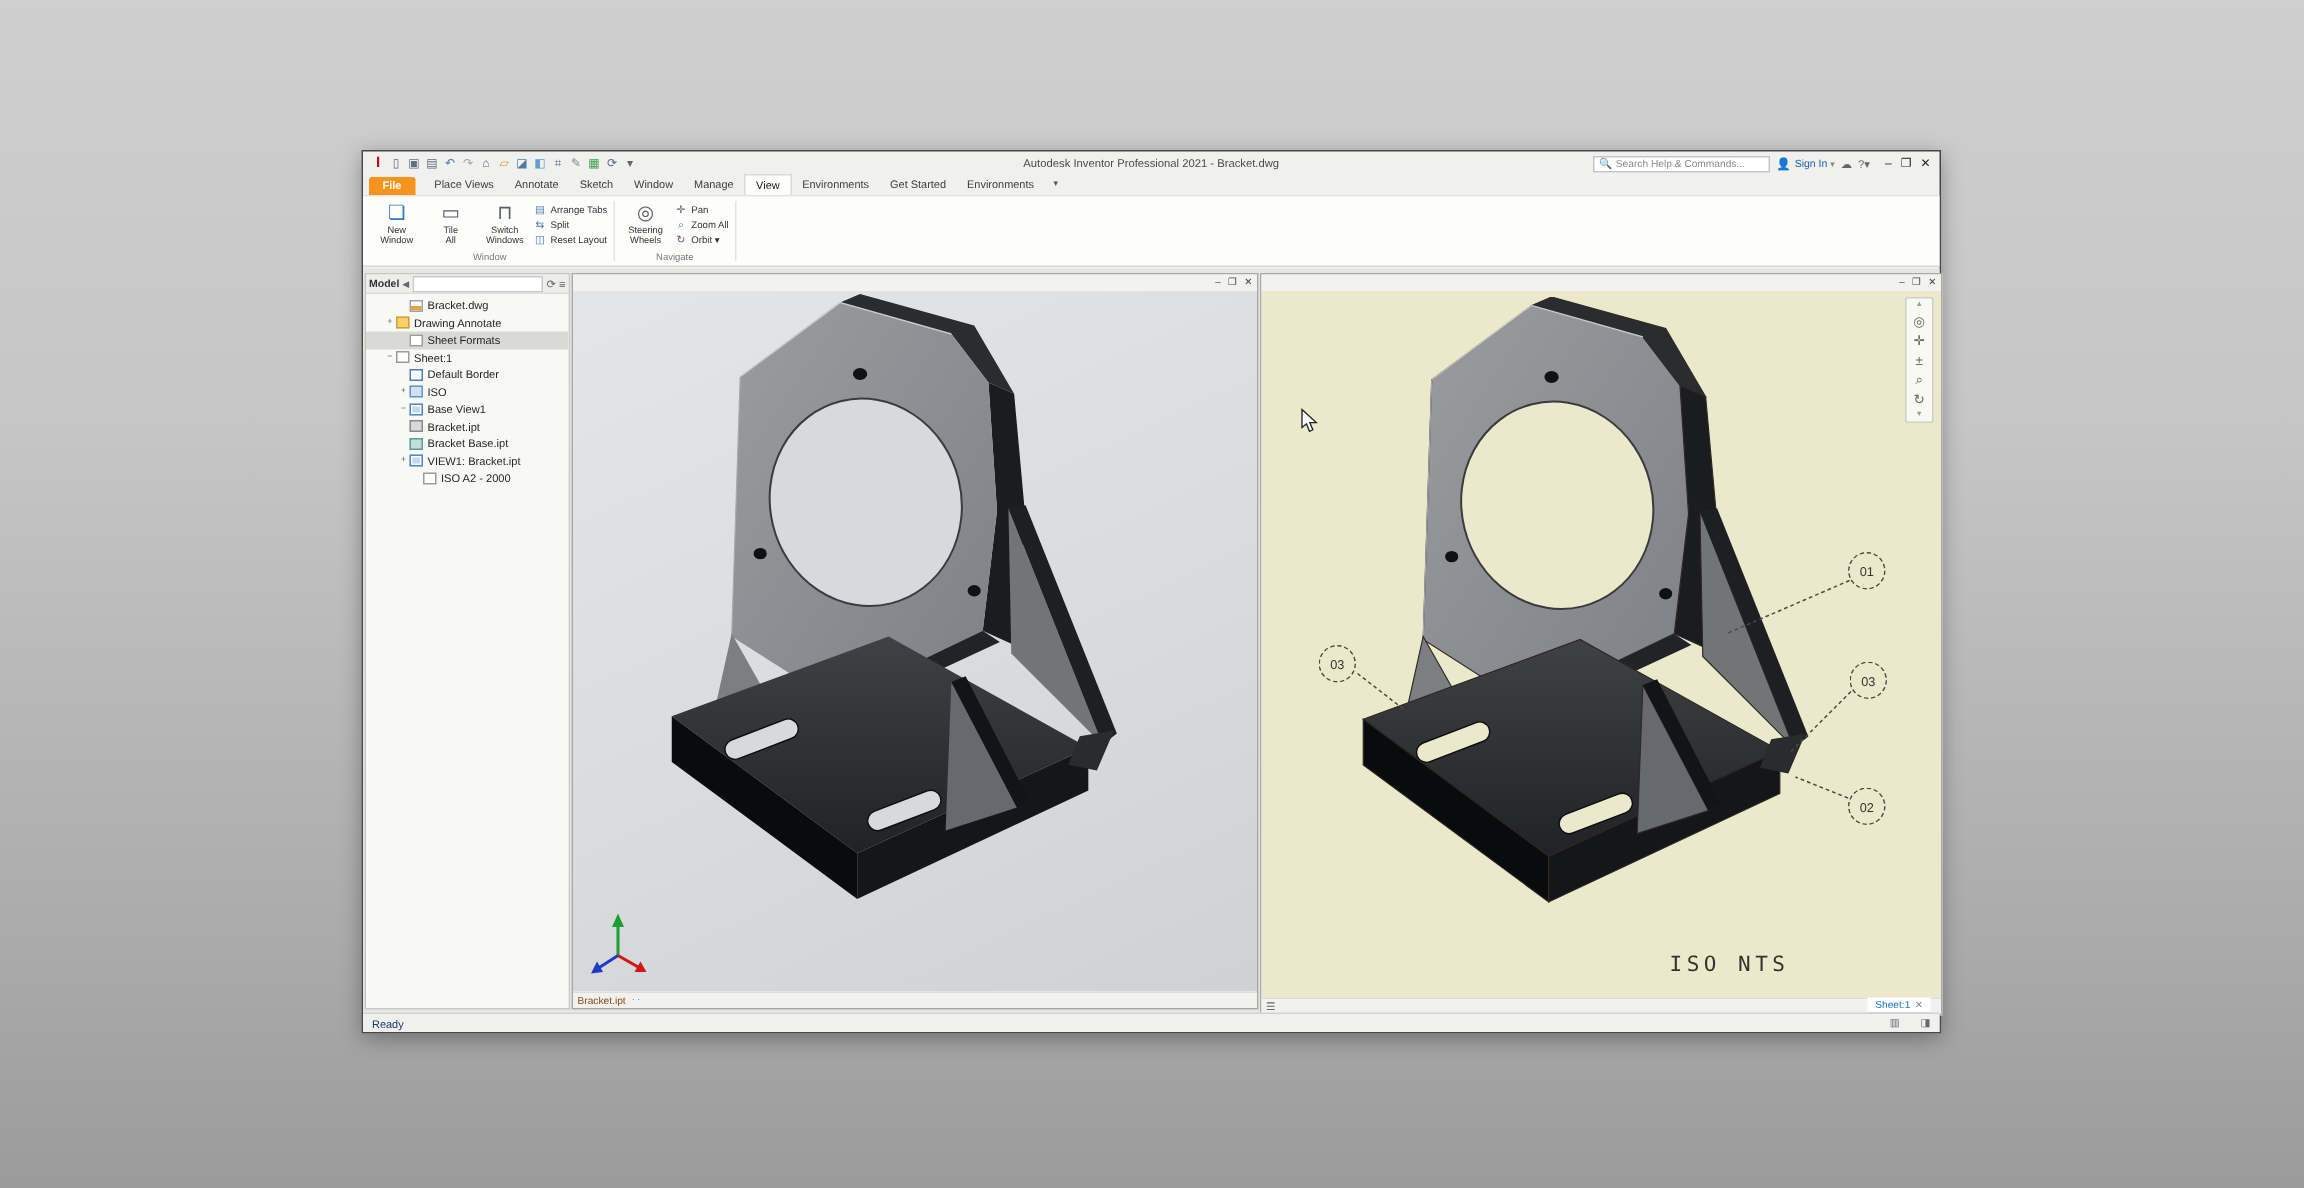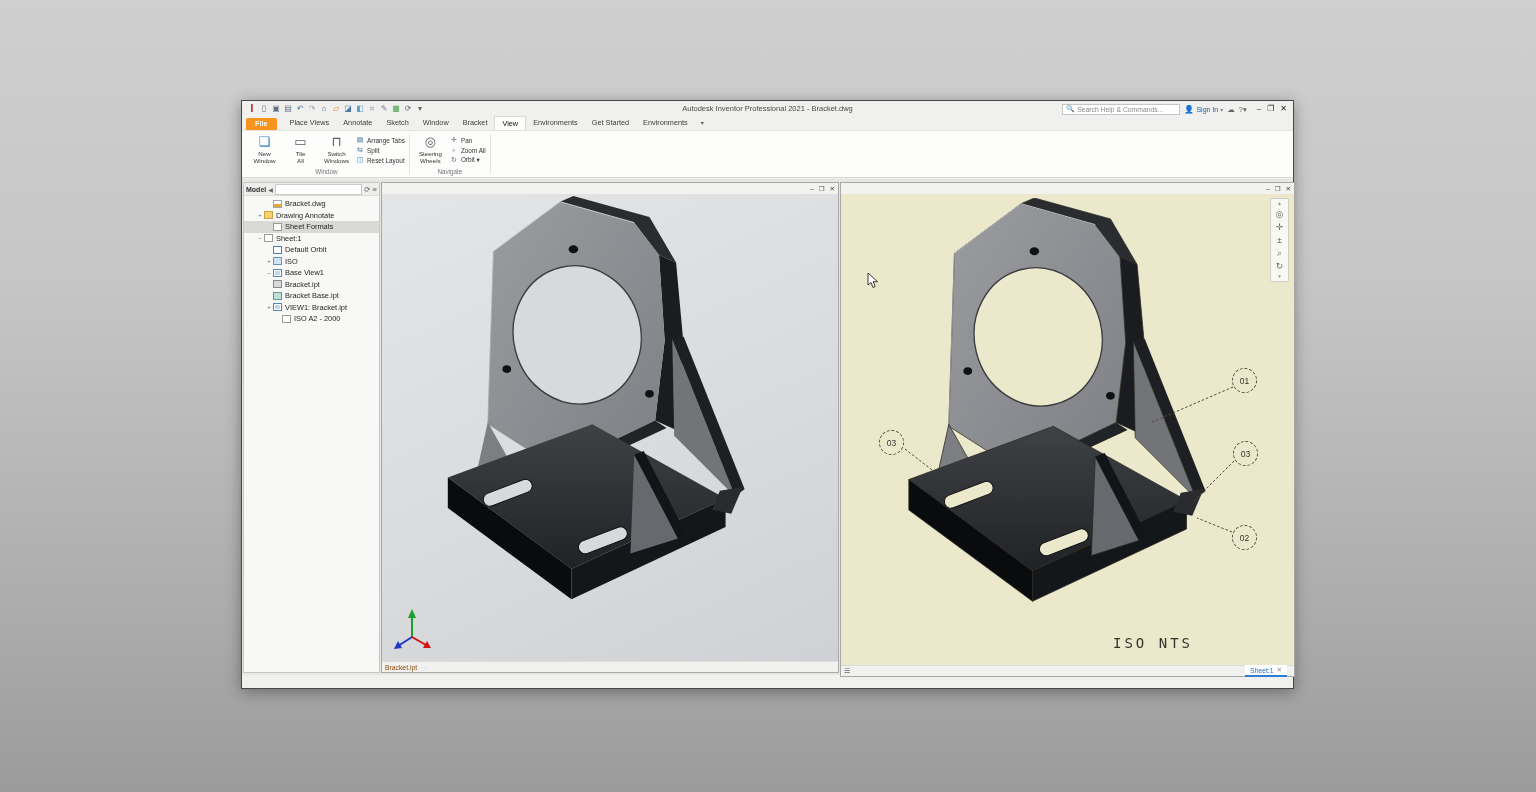--- a/index.html
+++ b/index.html
@@ -178,21 +178,21 @@
     </div>
   </div>
 
   <div class="tabrow">
     <div class="file-tab">File</div>
     <div id="tabs" style="display:flex;">
         <div class="rtab">Place Views</div>
         <div class="rtab">Annotate</div>
         <div class="rtab">Sketch</div>
         <div class="rtab">Window</div>
-        <div class="rtab">Bracket</div>
+        <div class="rtab">Manage</div>
         <div class="rtab active">View</div>
         <div class="rtab">Environments</div>
         <div class="rtab">Get Started</div>
         <div class="rtab">Environments</div>
       </div>
     <div class="tab-over">▾</div>
   </div>
 
   <div class="ribbon" id="ribbon">
       <div class="rgroup">
@@ -284,21 +284,21 @@
             <span>Sheet Formats</span>
           </div>
           <div class="trow" style="padding-left: 12px;">
             <span class="texp">−</span>
             <span class="ticon i-sheet"></span>
             <span>Sheet:1</span>
           </div>
           <div class="trow" style="padding-left: 21px;">
             <span class="texp"></span>
             <span class="ticon i-border"></span>
-            <span>Default Orbit</span>
+            <span>Default Border</span>
           </div>
           <div class="trow" style="padding-left: 21px;">
             <span class="texp">+</span>
             <span class="ticon i-title"></span>
             <span>ISO</span>
           </div>
           <div class="trow" style="padding-left: 21px;">
             <span class="texp">−</span>
             <span class="ticon i-view"></span>
             <span>Base View1</span>
@@ -394,13 +394,20 @@
       <div class="vp-bottombar">
         <span class="burger">☰</span>
         <div class="sheet-tab">
           <span>Sheet:1</span>
           <span class="x">✕</span>
         </div>
       </div>
     </div>
   </div>
 
+  <div class="statusbar">
+    <span>Ready</span>
+    <div class="sb-right" id="sb-icons">
+        <span class="sb-ico">▥</span>
+        <span class="sb-ico">◨</span>
+      </div>
+  </div>
 </div>
 
 </body></html>

